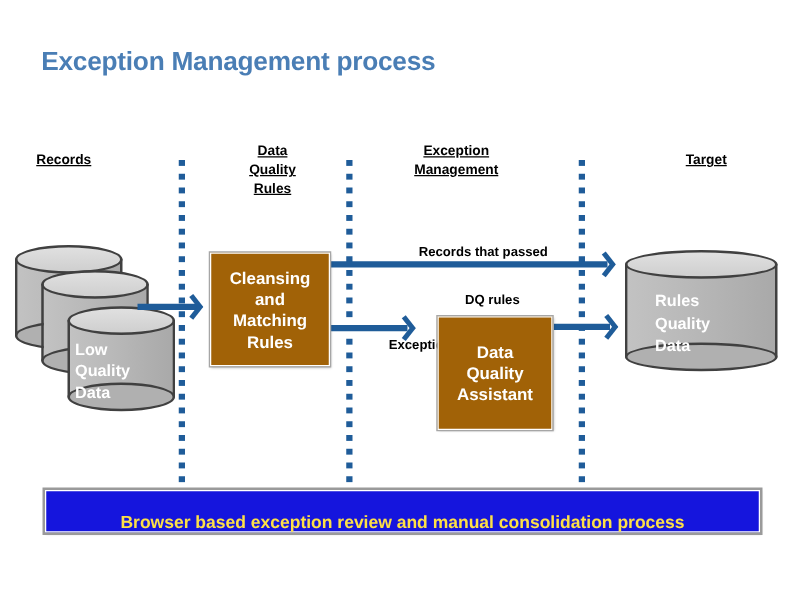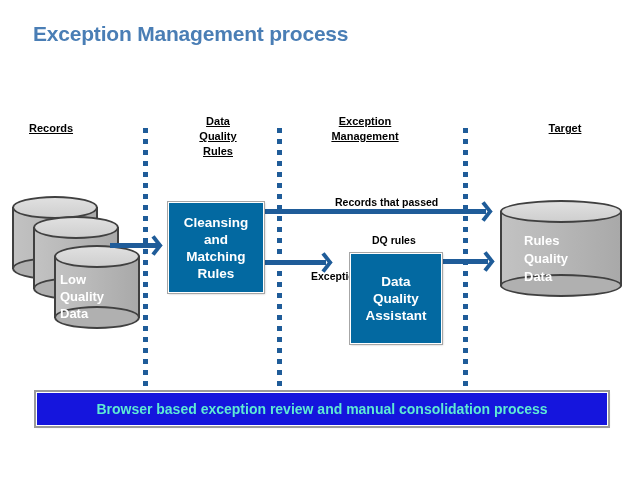--- a/index.html
+++ b/index.html
@@ -5,21 +5,21 @@
   html,body{margin:0;padding:0;}
   body{
     width:638px;height:479px;background:#ffffff;overflow:hidden;
     font-family:"Liberation Sans","DejaVu Sans",sans-serif;
     position:relative;
   }
   #slide{position:absolute;left:0;top:0;width:638px;height:479px;}
 
   
   .title{
-    position:absolute;left:33px;top:22px;
+    position:absolute;left:33px;top:38px;
     font-size:21px;font-weight:bold;color:#4a7eb5;letter-spacing:-0.2px;
     white-space:nowrap;
   }
   .subtitle{
     position:absolute;left:40px;top:52px;
     font-size:17px;font-weight:bold;font-style:italic;color:#4a7eb5;
     white-space:nowrap;
   }
 
   
@@ -33,21 +33,21 @@
   
   .vdot{
     position:absolute;width:5px;
     background-image:linear-gradient(to bottom,#1f5c99 0px,#1f5c99 5px,
                      rgba(255,255,255,0) 5px,rgba(255,255,255,0) 11px);
     background-size:5px 11px;
   }
 
   
   .pbox{
-    position:absolute;background:#0369a1;
+    position:absolute;background:#a16207;
     border:1px solid #ffffff;
     outline:1px solid #a6a6a6;
     box-sizing:border-box;
     color:#ffffff;font-size:13.5px;font-weight:bold;line-height:17px;
     display:flex;align-items:center;justify-content:center;text-align:center;
     box-shadow:1px 1px 2px rgba(0,0,0,0.25);
   }
 
   
   .cyl{position:absolute;}
@@ -88,22 +88,22 @@
     margin-left:32px;
   }
 
   
   .banner{
     position:absolute;left:36px;top:392px;width:572px;height:34px;
     background:#1515dd;
     border:1px solid #ffffff;
     outline:2px solid #9a9a9a;
     box-sizing:border-box;
-    display:flex;align-items:center;justify-content:center;
-    color:#5eead4;font-size:14px;font-weight:bold;
+    display:flex;align-items:flex-end;justify-content:center;
+    color:#fde047;font-size:14px;font-weight:bold;
     box-shadow:1px 1px 2px rgba(0,0,0,0.3);
   }
 </style>
 </head>
 <body>
 
 <div id="slide">
 
   <div class="title">Exception Management process</div>
 

